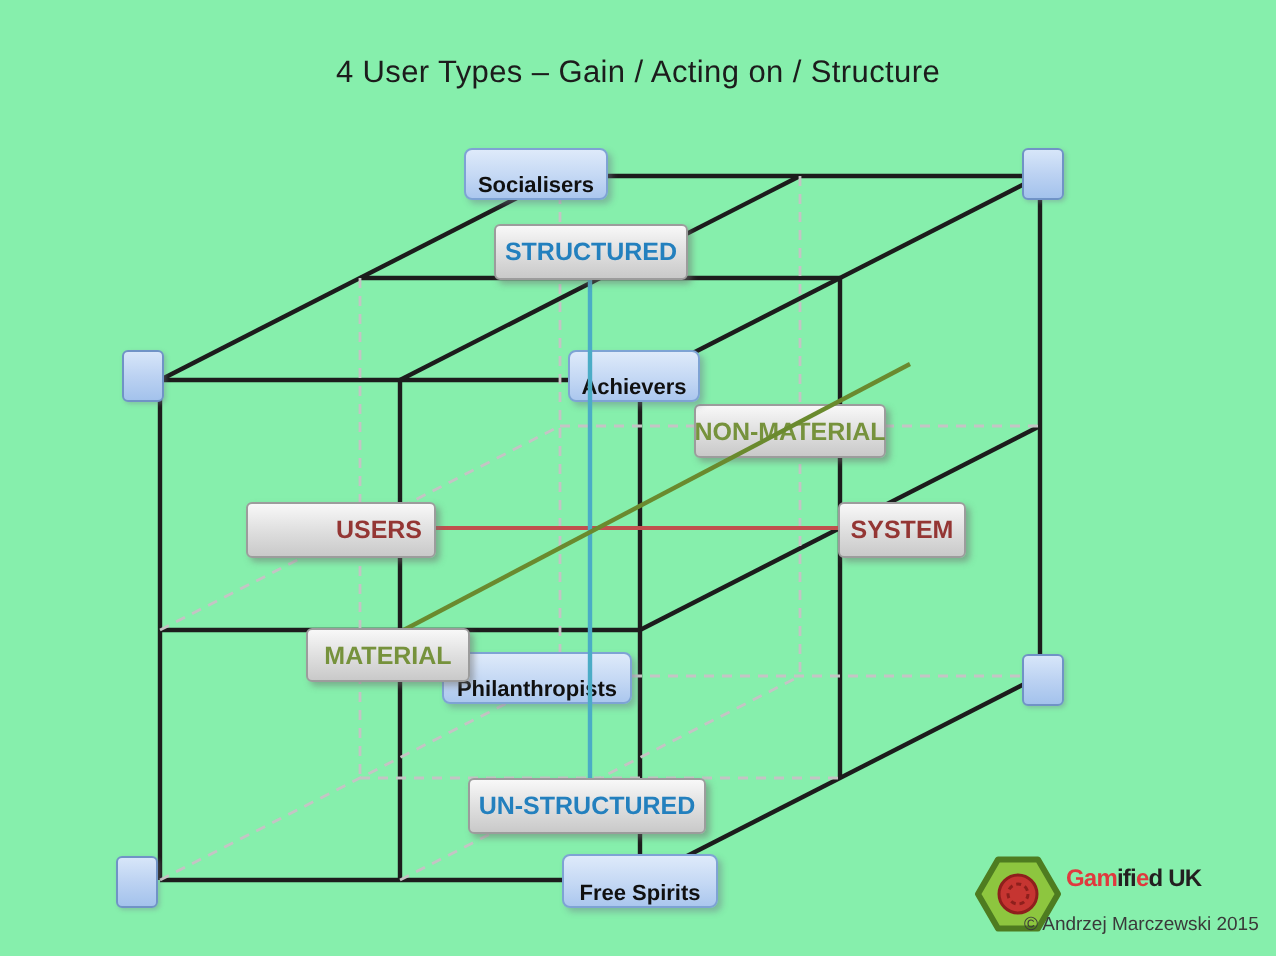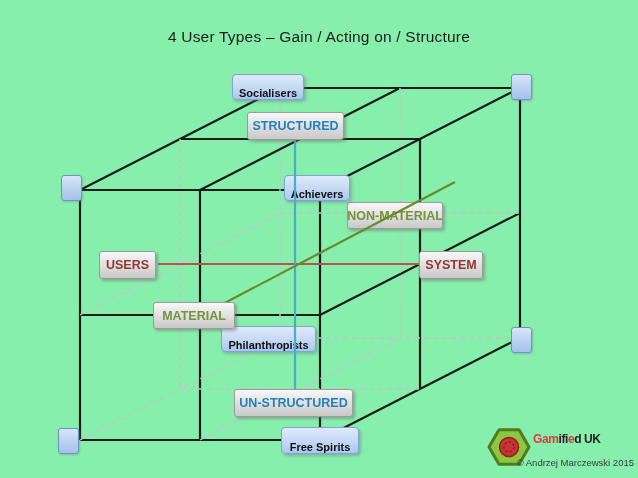--- a/index.html
+++ b/index.html
@@ -26,21 +26,21 @@
   .axis-red{color:#943634;}
   .corner{position:absolute;width:19px;height:24px;border-radius:3px;
      background:linear-gradient(180deg,#d7e6f9 0%,#bcd2f2 50%,#a3c2ec 100%);
      border:1.4px solid #7093c6;box-shadow:1px 1px 2px rgba(120,130,145,.4);z-index:2;}
   #logo{position:absolute;left:484px;top:423px;width:154px;height:52px;z-index:5;}
   #logo-hex{position:absolute;left:3px;top:3px;}
   #brand{position:absolute;left:49px;top:9px;font-weight:bold;font-size:12px;
      letter-spacing:-0.4px;white-space:nowrap;}
   .brand-red{color:#e0393e;}
   .brand-black{color:#231f20;}
-  #copyright{position:absolute;left:28px;top:34px;width:122px;text-align:right;
+  #copyright{position:absolute;left:28px;top:34px;width:122px;text-align:left;
      font-size:9.5px;color:#3a3a3a;white-space:nowrap;}
 </style>
 </head>
 <body>
 
 <div id="stage">
 
   <div id="title">4 User Types – Gain / Acting on / Structure</div>
 
   <svg id="base-wire" class="layer" width="638" height="478">
@@ -74,27 +74,27 @@
     </g>
     <line x1="158" y1="264" x2="453" y2="264" stroke="#c0504d" stroke-width="2"></line>
   </svg>
 
   <div class="graybox axis-blue z4" style="left:247px;top:112px;width:95px;height:26px;">
     <span>STRUCTURED</span>
   </div>
   <div class="graybox axis-olive" style="left:347px;top:202px;width:94px;height:25px;">
     <span>NON-MATERIAL</span>
   </div>
-  <div class="graybox axis-red" style="left:99px;top:251px;width:55px;height:26px;">
+  <div class="graybox axis-red" style="left:123px;top:251px;width:55px;height:26px;padding-left:38px;">
     <span>USERS</span>
   </div>
   <div class="graybox axis-red" style="left:419px;top:251px;width:62px;height:26px;">
     <span>SYSTEM</span>
   </div>
-  <div class="graybox axis-olive z4" style="left:153px;top:302px;width:80px;height:25px;">
+  <div class="graybox axis-olive z4" style="left:153px;top:314px;width:80px;height:25px;">
     <span>MATERIAL</span>
   </div>
   <div class="graybox axis-blue z4" style="left:234px;top:389px;width:117px;height:26px;text-align:center;">
     <span>UN-STRUCTURED</span>
   </div>
 
   <div class="bluebox" style="left:232px;top:74px;width:70px;height:24px;">
     <span>Socialisers</span>
   </div>
   <div class="bluebox" style="left:284px;top:175px;width:64px;height:24px;">

